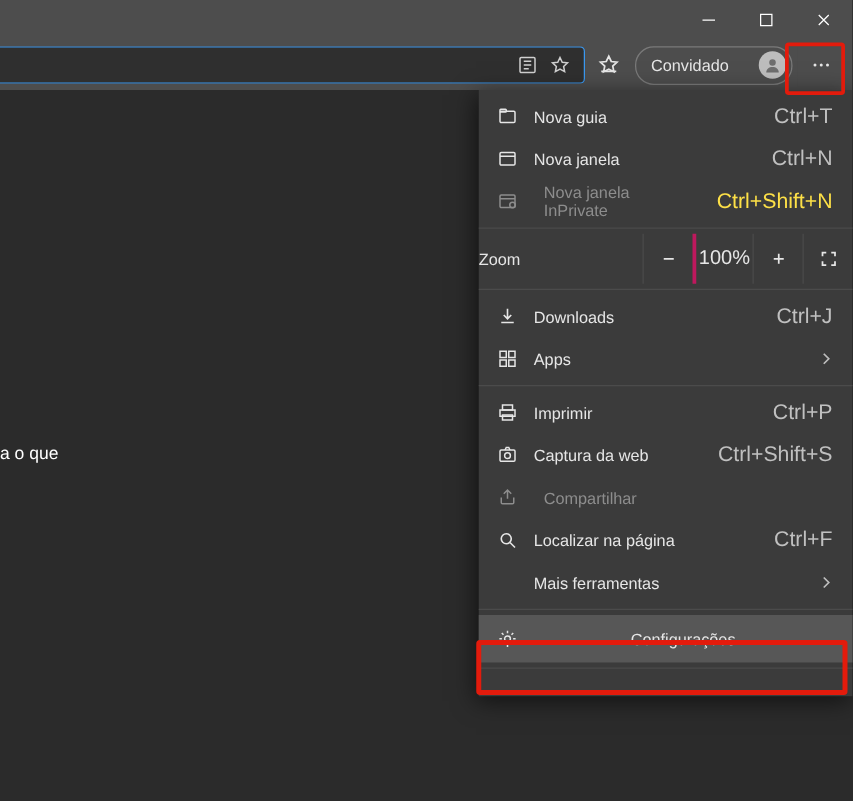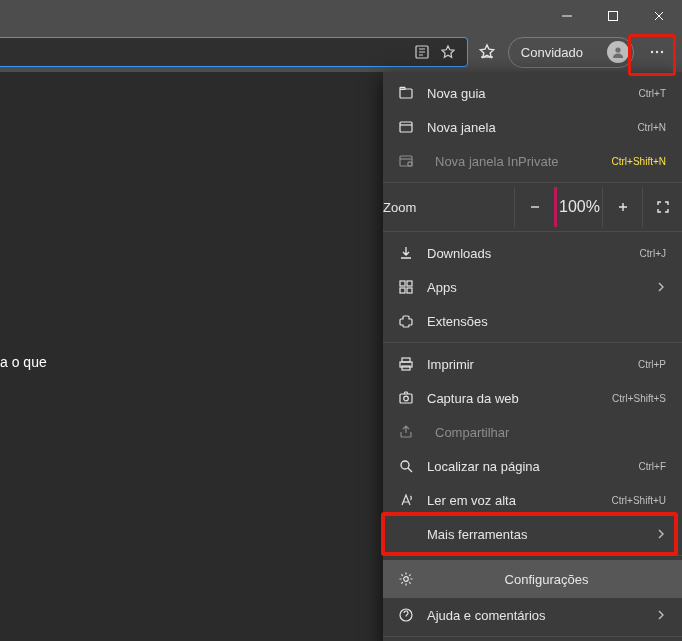--- a/index.html
+++ b/index.html
@@ -146,21 +146,21 @@
     color: #e6e6e6;
   }
   .row.disabled { color: #8d8d8d; gap: 20px; }
   .row.highlight { background: #575757; }
   .row .icn {
     width: 18px; height: 18px; flex: 0 0 18px;
     display: flex; align-items: center; justify-content: center;
   }
   .row .icn svg { stroke: currentColor; fill: none; }
   .row .lbl { flex: 1; }
-  .row .sc  { color: #c0c0c0; font-size: 10px; }
+  .row .sc  { color: #c0c0c0; font-size: 17px; }
   .row.disabled .sc { color: #fde047; }
   .row .chv { color: #bdbdbd; }
   .zoomrow {
     height: 40px;
     display: flex;
     align-items: center;
     gap: 0;
     font-size: 13px;
   }
   .zoomrow .zlabel { flex: 1; }
@@ -324,28 +324,20 @@
         </svg>
     </span>
     <span class="lbl">Apps</span>
     <span class="chv">
       <svg width="10" height="10" viewBox="0 0 10 10" stroke="#bdbdbd" fill="none" stroke-width="1.4">
           <path d="M3 1l4 4-4 4"></path>
         </svg>
     </span>
   </div>
 
-  <div class="row">
-    <span class="icn">
-      <svg width="16" height="16" viewBox="0 0 16 16" stroke-width="1.2">
-          <path d="M6 3h4a1 1 0 011 1v2h2a1 1 0 011 1v4a1 1 0 01-1 1h-2v1a1 1 0 01-1 1H6a1 1 0 01-1-1v-1H3a1 1 0 01-1-1V7a1 1 0 011-1h2V4a1 1 0 011-1z"></path>
-        </svg>
-    </span>
-    <span class="lbl">Extensões</span>
-  </div>
 
   <div class="sep"></div>
 
   <div class="row">
     <span class="icn">
       <svg width="16" height="16" viewBox="0 0 16 16" stroke-width="1.2">
           <rect x="4" y="2" width="8" height="4"></rect>
           <rect x="2" y="6" width="12" height="5"></rect>
           <rect x="4" y="10" width="8" height="4"></rect>
         </svg>
@@ -379,29 +371,20 @@
     <span class="icn">
       <svg width="16" height="16" viewBox="0 0 16 16" stroke-width="1.3">
           <circle cx="7" cy="7" r="4"></circle>
           <path d="M10 10l4 4"></path>
         </svg>
     </span>
     <span class="lbl">Localizar na página</span>
     <span class="sc">Ctrl+F</span>
   </div>
 
-  <div class="row">
-    <span class="icn">
-      <svg width="16" height="16" viewBox="0 0 16 16" stroke-width="1.2">
-          <path d="M4 13l4-10 4 10M5.2 10h5.6M12.5 4c1 1 1 3 0 4"></path>
-        </svg>
-    </span>
-    <span class="lbl">Ler em voz alta</span>
-    <span class="sc">Ctrl+Shift+U</span>
-  </div>
 
   <div class="row noicon">
     <span class="lbl">Mais ferramentas</span>
     <span class="chv">
       <svg width="10" height="10" viewBox="0 0 10 10" stroke="#bdbdbd" fill="none" stroke-width="1.4">
           <path d="M3 1l4 4-4 4"></path>
         </svg>
     </span>
   </div>
 
@@ -410,30 +393,16 @@
   <div class="row highlight tall">
     <span class="icn">
       <svg width="16" height="16" viewBox="0 0 16 16" stroke-width="1.2">
           <circle cx="8" cy="8" r="2.3"></circle>
           <path d="M8 1.5v2M8 12.5v2M1.5 8h2M12.5 8h2M3.4 3.4l1.4 1.4M11.2 11.2l1.4 1.4M12.6 3.4l-1.4 1.4M4.8 11.2l-1.4 1.4"></path>
         </svg>
     </span>
     <span class="lbl">Configurações</span>
   </div>
 
-  <div class="row">
-    <span class="icn">
-      <svg width="16" height="16" viewBox="0 0 16 16" stroke-width="1.2">
-          <circle cx="8" cy="8" r="6"></circle>
-          <path d="M6 6a2 2 0 113 1.7c-.7.4-1 1-1 1.8M8 12.2v.1"></path>
-        </svg>
-    </span>
-    <span class="lbl">Ajuda e comentários</span>
-    <span class="chv">
-      <svg width="10" height="10" viewBox="0 0 10 10" stroke="#bdbdbd" fill="none" stroke-width="1.4">
-          <path d="M3 1l4 4-4 4"></path>
-        </svg>
-    </span>
-  </div>
 
   <div class="sep"></div>
 
 </div>
 
 </body></html>

